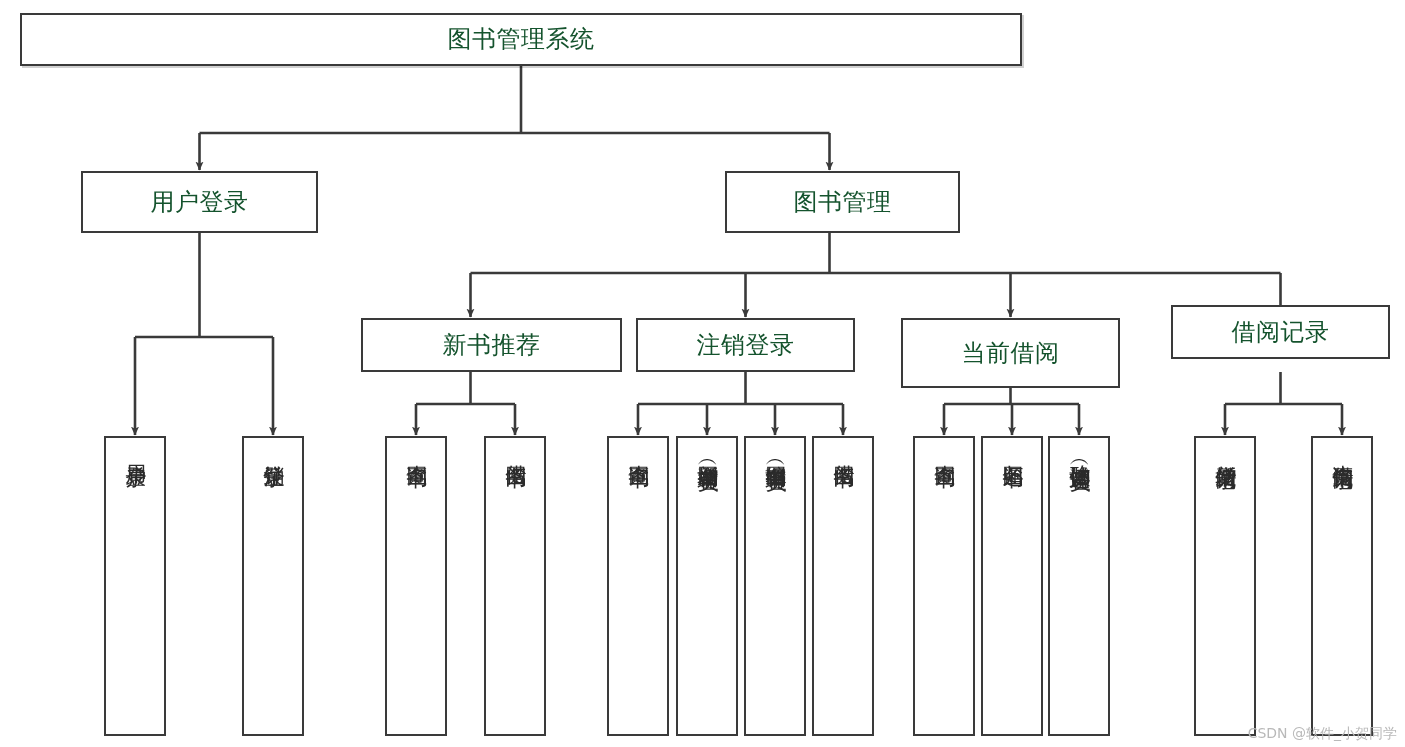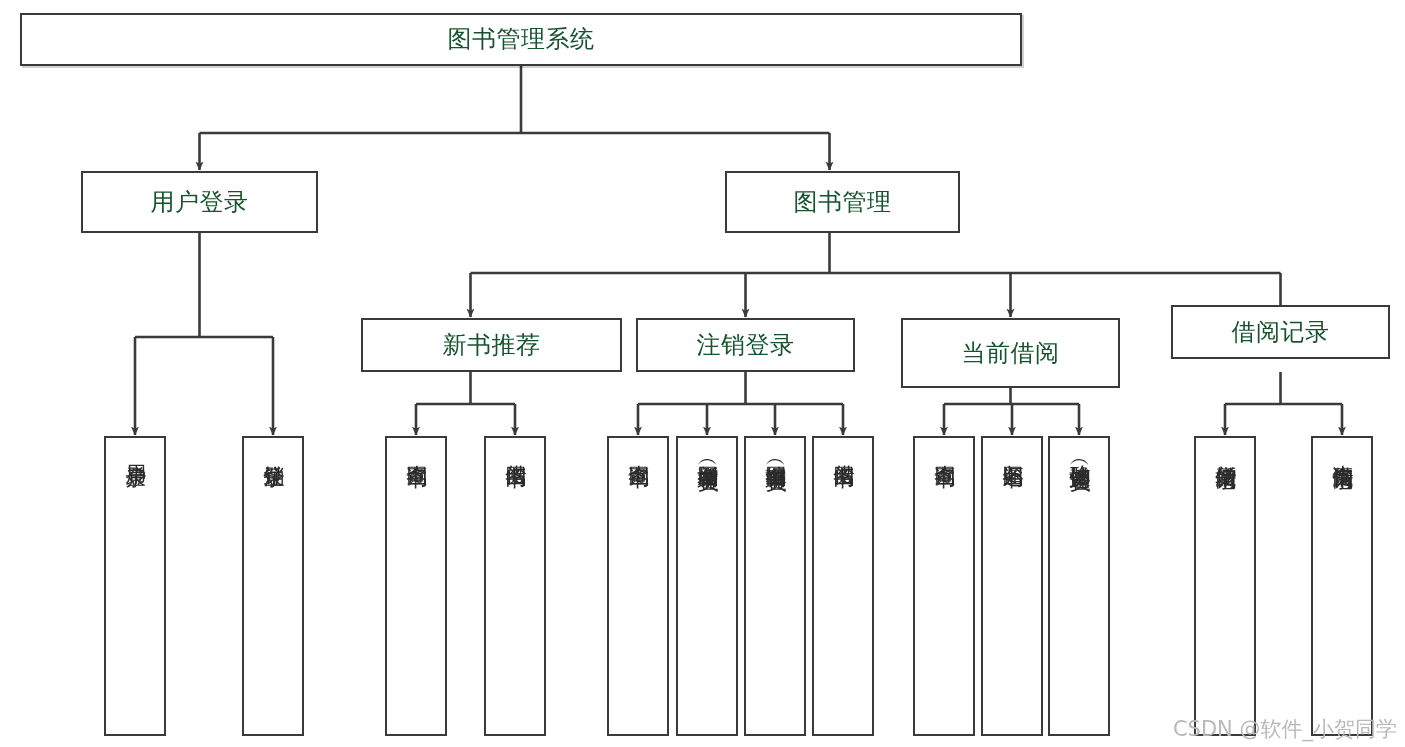--- a/index.html
+++ b/index.html
@@ -57,21 +57,21 @@
     writing-mode: vertical-rl;
     text-orientation: upright;
     white-space: nowrap;
     letter-spacing: 1px;
     font-family: "DejaVu Sans", "Liberation Sans", sans-serif;
   }
   #watermark {
     position: absolute;
     right: 8px;
     bottom: 4px;
-    font-size: 21px;
+    font-size: 14px;
     color: #b9b9b9;
     white-space: nowrap;
     z-index: 6;
     font-family: "DejaVu Sans", "Liberation Sans", sans-serif;
   }
 </style>
 </head>
 <body>
 
 <div id="canvas">

